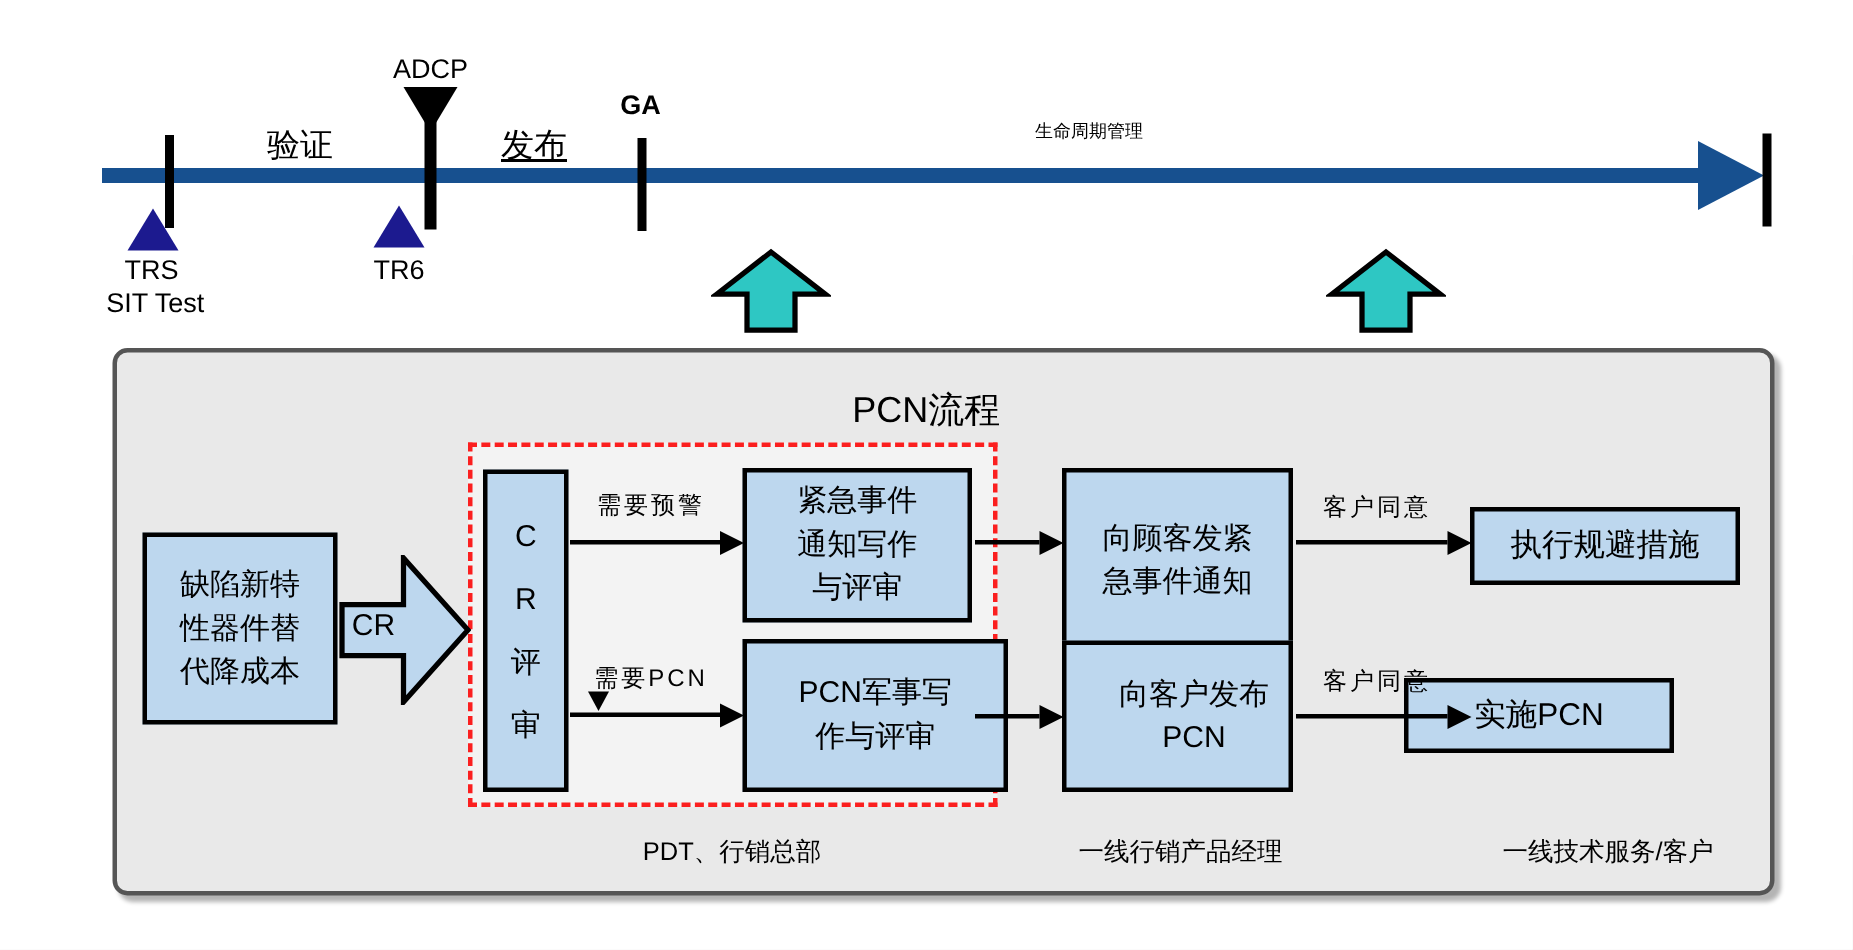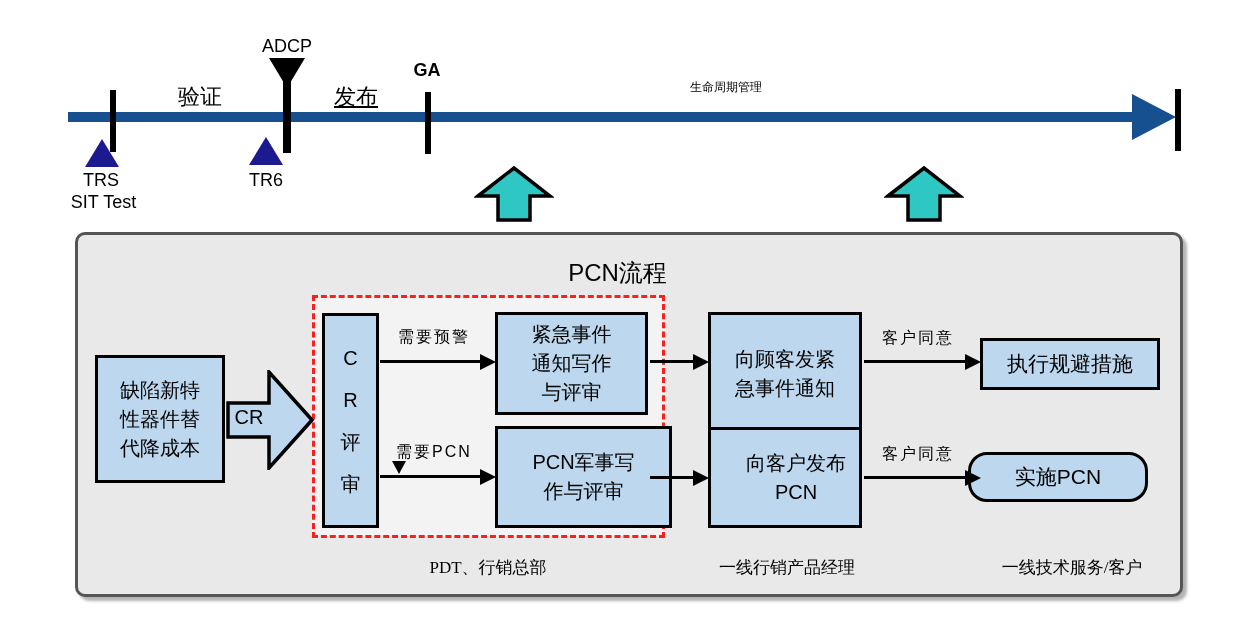--- a/index.html
+++ b/index.html
@@ -22,21 +22,21 @@
            border:3px solid #555;border-radius:10px;box-sizing:border-box;box-shadow:4px 4px 3px #b4b4b4;}
   .red-dash{position:absolute;left:312px;top:295px;width:353px;height:243px;border:3px dashed #fb1f1f;
            background:rgba(255,255,255,0.45);box-sizing:border-box;}
   .bbox{position:absolute;background:#bdd7ee;border:3px solid #000;box-sizing:border-box;
         display:flex;flex-direction:column;align-items:center;justify-content:center;
         text-align:center;font-size:20px;line-height:1.45;}
   .harrow{position:absolute;height:3px;background:#000;}
   .harrow .head{position:absolute;right:-16px;top:-6.5px;width:0;height:0;
         border-left:16px solid #000;border-top:8px solid transparent;border-bottom:8px solid transparent;}
   .edge-lbl{position:absolute;text-align:center;font-size:16px;letter-spacing:2px;white-space:nowrap;}
-  .caption{position:absolute;text-align:center;font-size:17px;white-space:nowrap;font-family:Liberation Serif, serif;}
+  .caption{position:absolute;text-align:center;font-size:17px;white-space:nowrap;}
   .mini-down-tri{position:absolute;left:392px;top:461px;width:0;height:0;
         border-left:7px solid transparent;border-right:7px solid transparent;border-top:13px solid #000;}
   .pcn-title{position:absolute;left:0;right:0;top:243px;text-align:center;font-size:24px;margin-top:14px;}
 </style>
 </head>
 <body>
 
 <div id="stage">
 
   <div class="tl-line"></div>
@@ -109,21 +109,21 @@
 
   <div class="bbox" style="left:708px;top:427px;width:154px;height:101px;padding-left:22px;">
     <div>向客户发布</div>
     <div>PCN</div>
   </div>
 
   <div class="bbox" style="left:980px;top:338px;width:180px;height:52px;font-size:21px;">
     <div>执行规避措施</div>
   </div>
 
-  <div class="bbox" style="left:968px;top:452px;width:180px;height:50px;font-size:21px;border-radius:19px;">
+  <div class="bbox" style="left:936px;top:452px;width:180px;height:50px;font-size:21px;">
     <div>实施PCN</div>
   </div>
 
   <div class="harrow" style="left:380px;top:360px;width:100px;">
       <span class="head"></span>
     </div>
   <div class="harrow" style="left:380px;top:475px;width:100px;">
       <span class="head"></span>
     </div>
   <div class="harrow" style="left:650px;top:360px;width:43px;">

